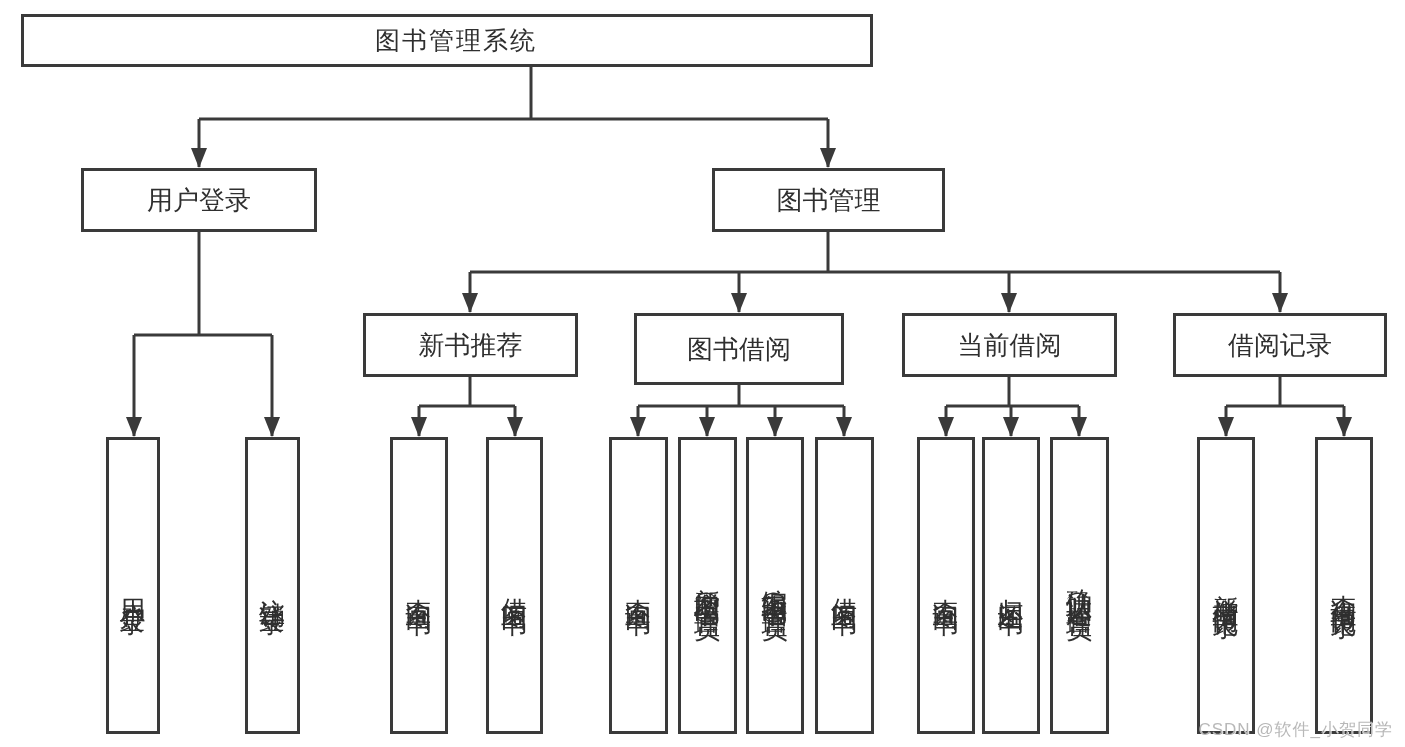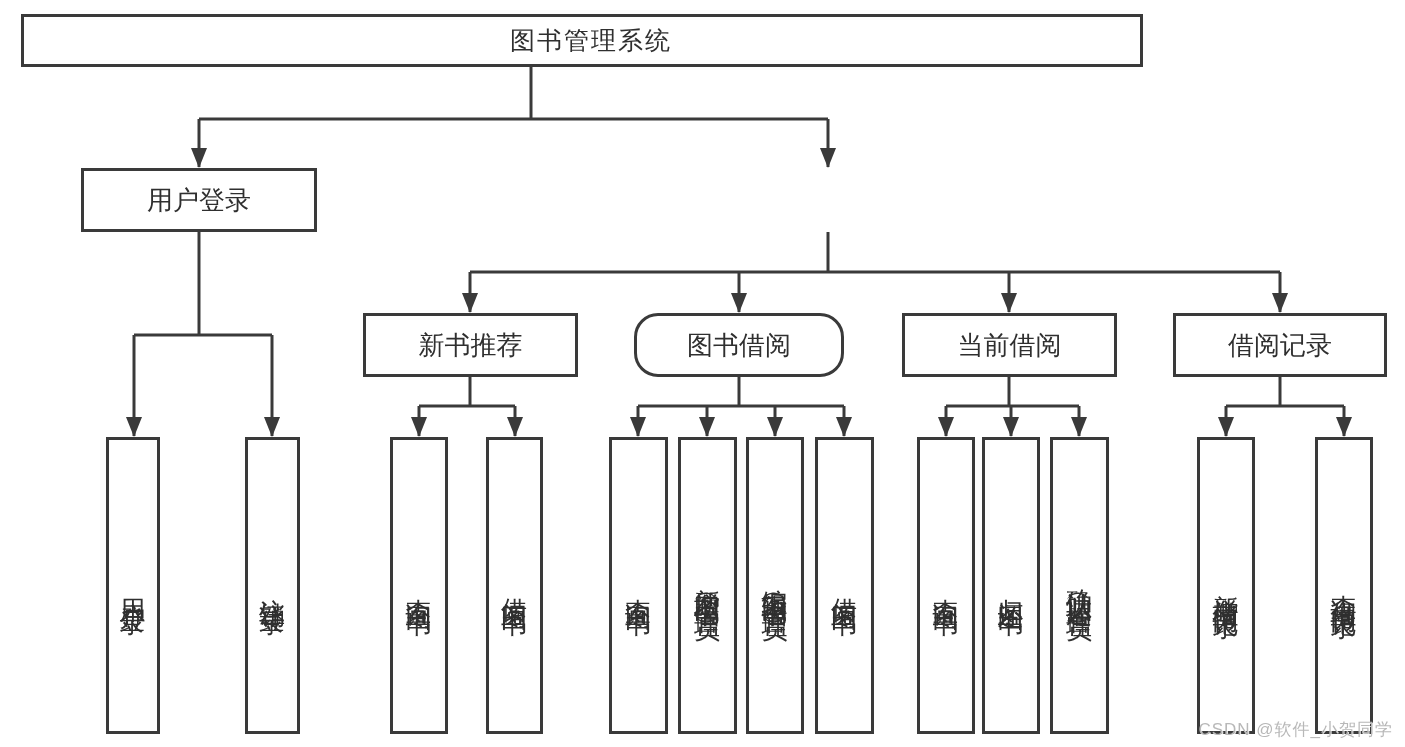--- a/index.html
+++ b/index.html
@@ -88,26 +88,27 @@
     <path class="cn" d="M946,406 V436" marker-end="url(#arrow)"></path>
     <path class="cn" d="M1011,406 V436" marker-end="url(#arrow)"></path>
     <path class="cn" d="M1079,406 V436" marker-end="url(#arrow)"></path>
 
     <path class="cn" d="M1280,377 V406"></path>
     <path class="cn" d="M1226,406 H1344"></path>
     <path class="cn" d="M1226,406 V436" marker-end="url(#arrow)"></path>
     <path class="cn" d="M1344,406 V436" marker-end="url(#arrow)"></path>
   </svg>
 
-  <div class="node root-node" style="left:21px;top:14px;width:1122px;height:53px;">图书管理系统</div>
+  <div class="node root-node" style="left:21px;top:14px;width:852px;height:53px;">图书管理系统</div>
 
   <div class="node" style="left:81px;top:168px;width:236px;height:64px;">用户登录</div>
+  <div class="node" style="left:712px;top:168px;width:233px;height:64px;">图书管理</div>
 
   <div class="node" style="left:363px;top:313px;width:215px;height:64px;">新书推荐</div>
-  <div class="node" style="left:634px;top:313px;width:210px;height:64px;border-radius:24px;">图书借阅</div>
+  <div class="node" style="left:634px;top:313px;width:210px;height:72px;">图书借阅</div>
   <div class="node" style="left:1173px;top:313px;width:214px;height:64px;">借阅记录</div>
   <div class="node" style="left:902px;top:313px;width:215px;height:64px;">当前借阅</div>
 
   <div class="node leaf" style="left:106px;top:437px;width:54px;height:297px;">
     <span class="vtext">用户登录</span>
   </div>
   <div class="node leaf" style="left:245px;top:437px;width:55px;height:297px;">
     <span class="vtext">注销登录</span>
   </div>
 

